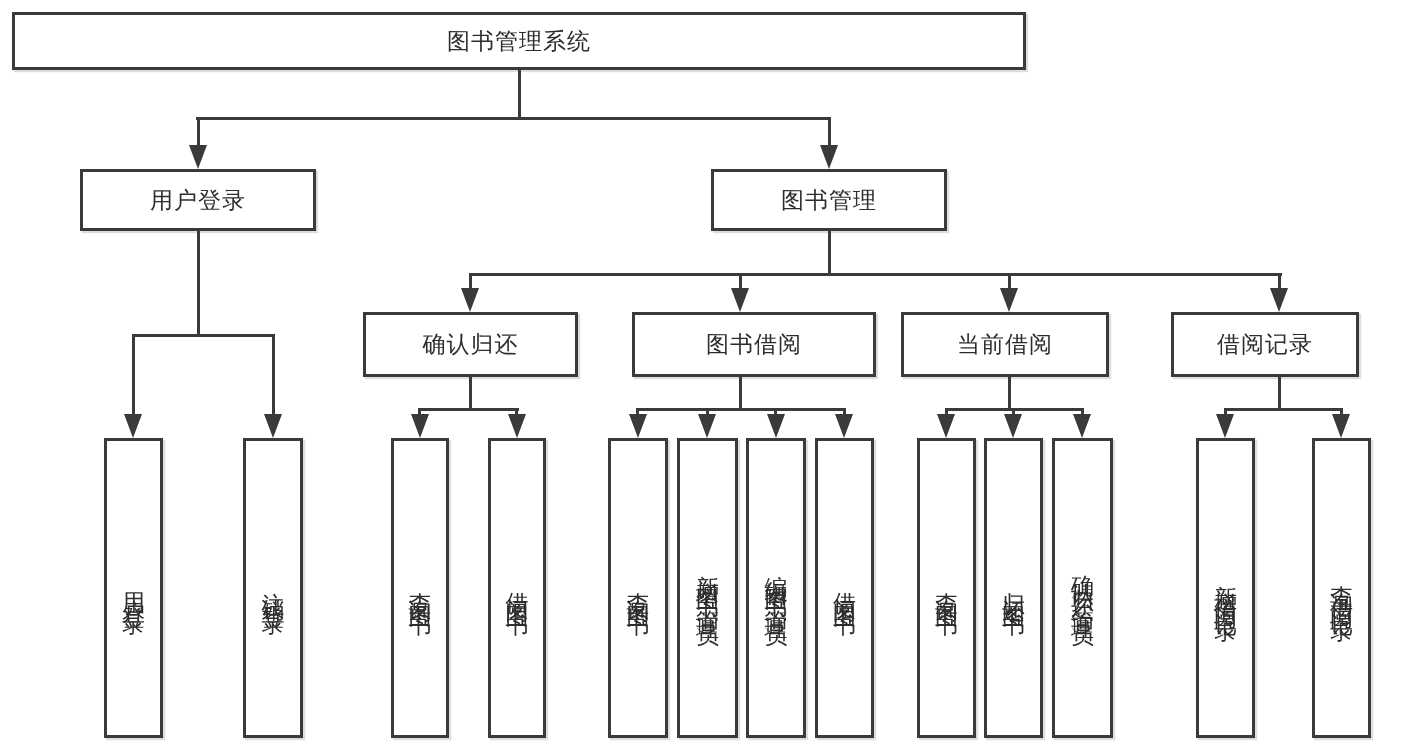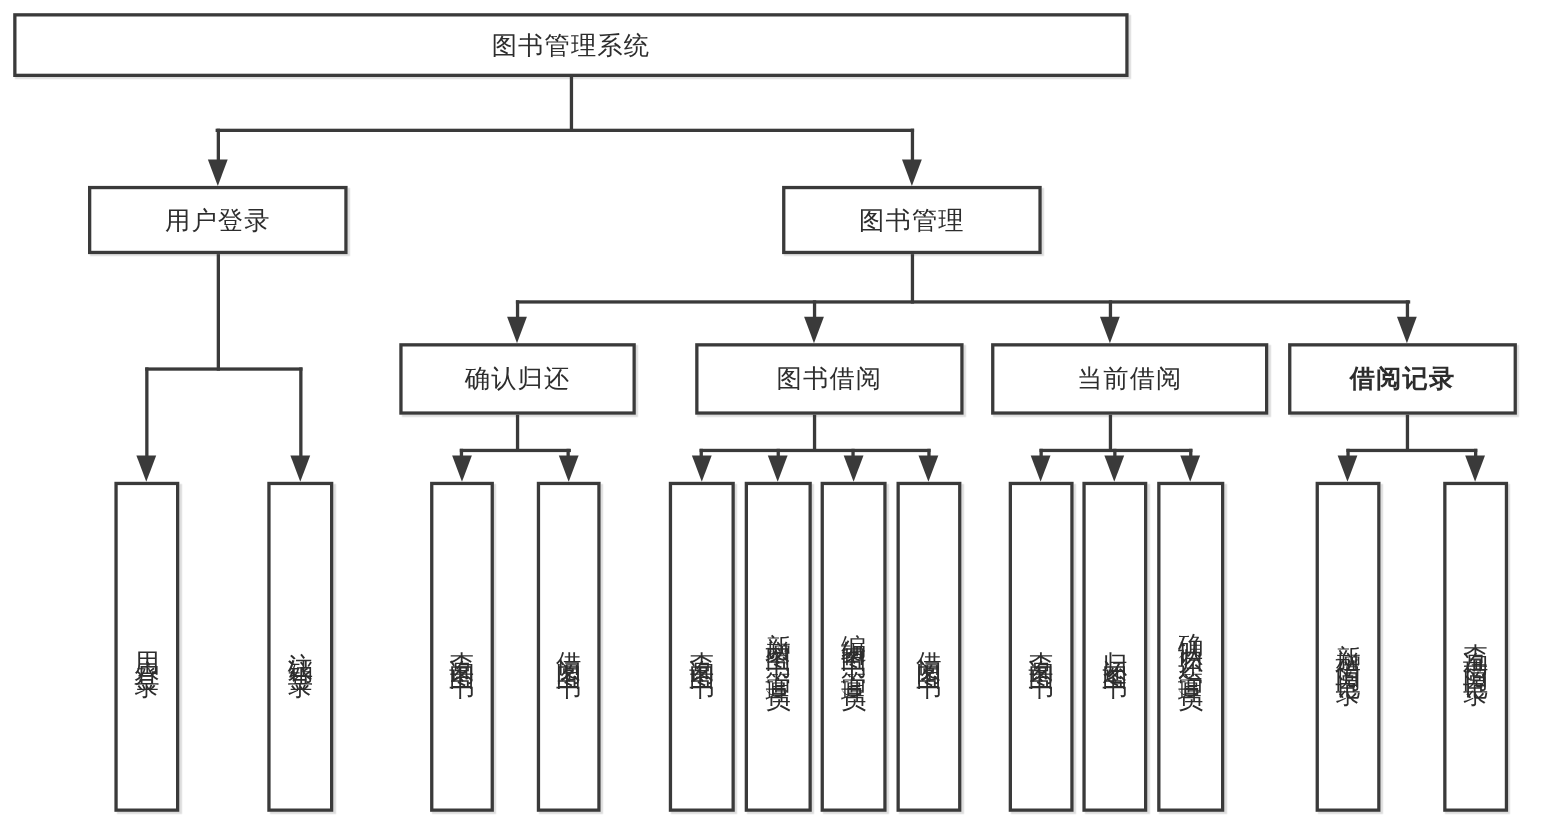--- a/index.html
+++ b/index.html
@@ -76,24 +76,24 @@
   <div class="arrow" style="left:731px;top:288px;"></div>
   <div class="arrow" style="left:1000px;top:288px;"></div>
   <div class="arrow" style="left:1270px;top:288px;"></div>
 
   <div class="box" style="left:363px;top:312px;width:215px;height:65px;">
     <span class="lbl">确认归还</span>
   </div>
   <div class="box" style="left:632px;top:312px;width:244px;height:65px;">
     <span class="lbl">图书借阅</span>
   </div>
-  <div class="box" style="left:901px;top:312px;width:252px;height:65px;">
+  <div class="box" style="left:901px;top:312px;width:208px;height:65px;">
     <span class="lbl">当前借阅</span>
   </div>
-  <div class="box" style="left:1171px;top:312px;width:208px;height:65px;font-weight:bold;">
+  <div class="box" style="left:1171px;top:312px;width:188px;height:65px;">
     <span class="lbl">借阅记录</span>
   </div>
 
   <div class="vline" style="left:469px;top:377px;height:33px;"></div>
   <div class="vline" style="left:739px;top:377px;height:33px;"></div>
   <div class="vline" style="left:1008px;top:377px;height:33px;"></div>
   <div class="vline" style="left:1278px;top:377px;height:33px;"></div>
 
   <div class="hline" style="left:418px;top:408px;width:101px;"></div>
   <div class="vline" style="left:418px;top:408px;height:9px;"></div>

